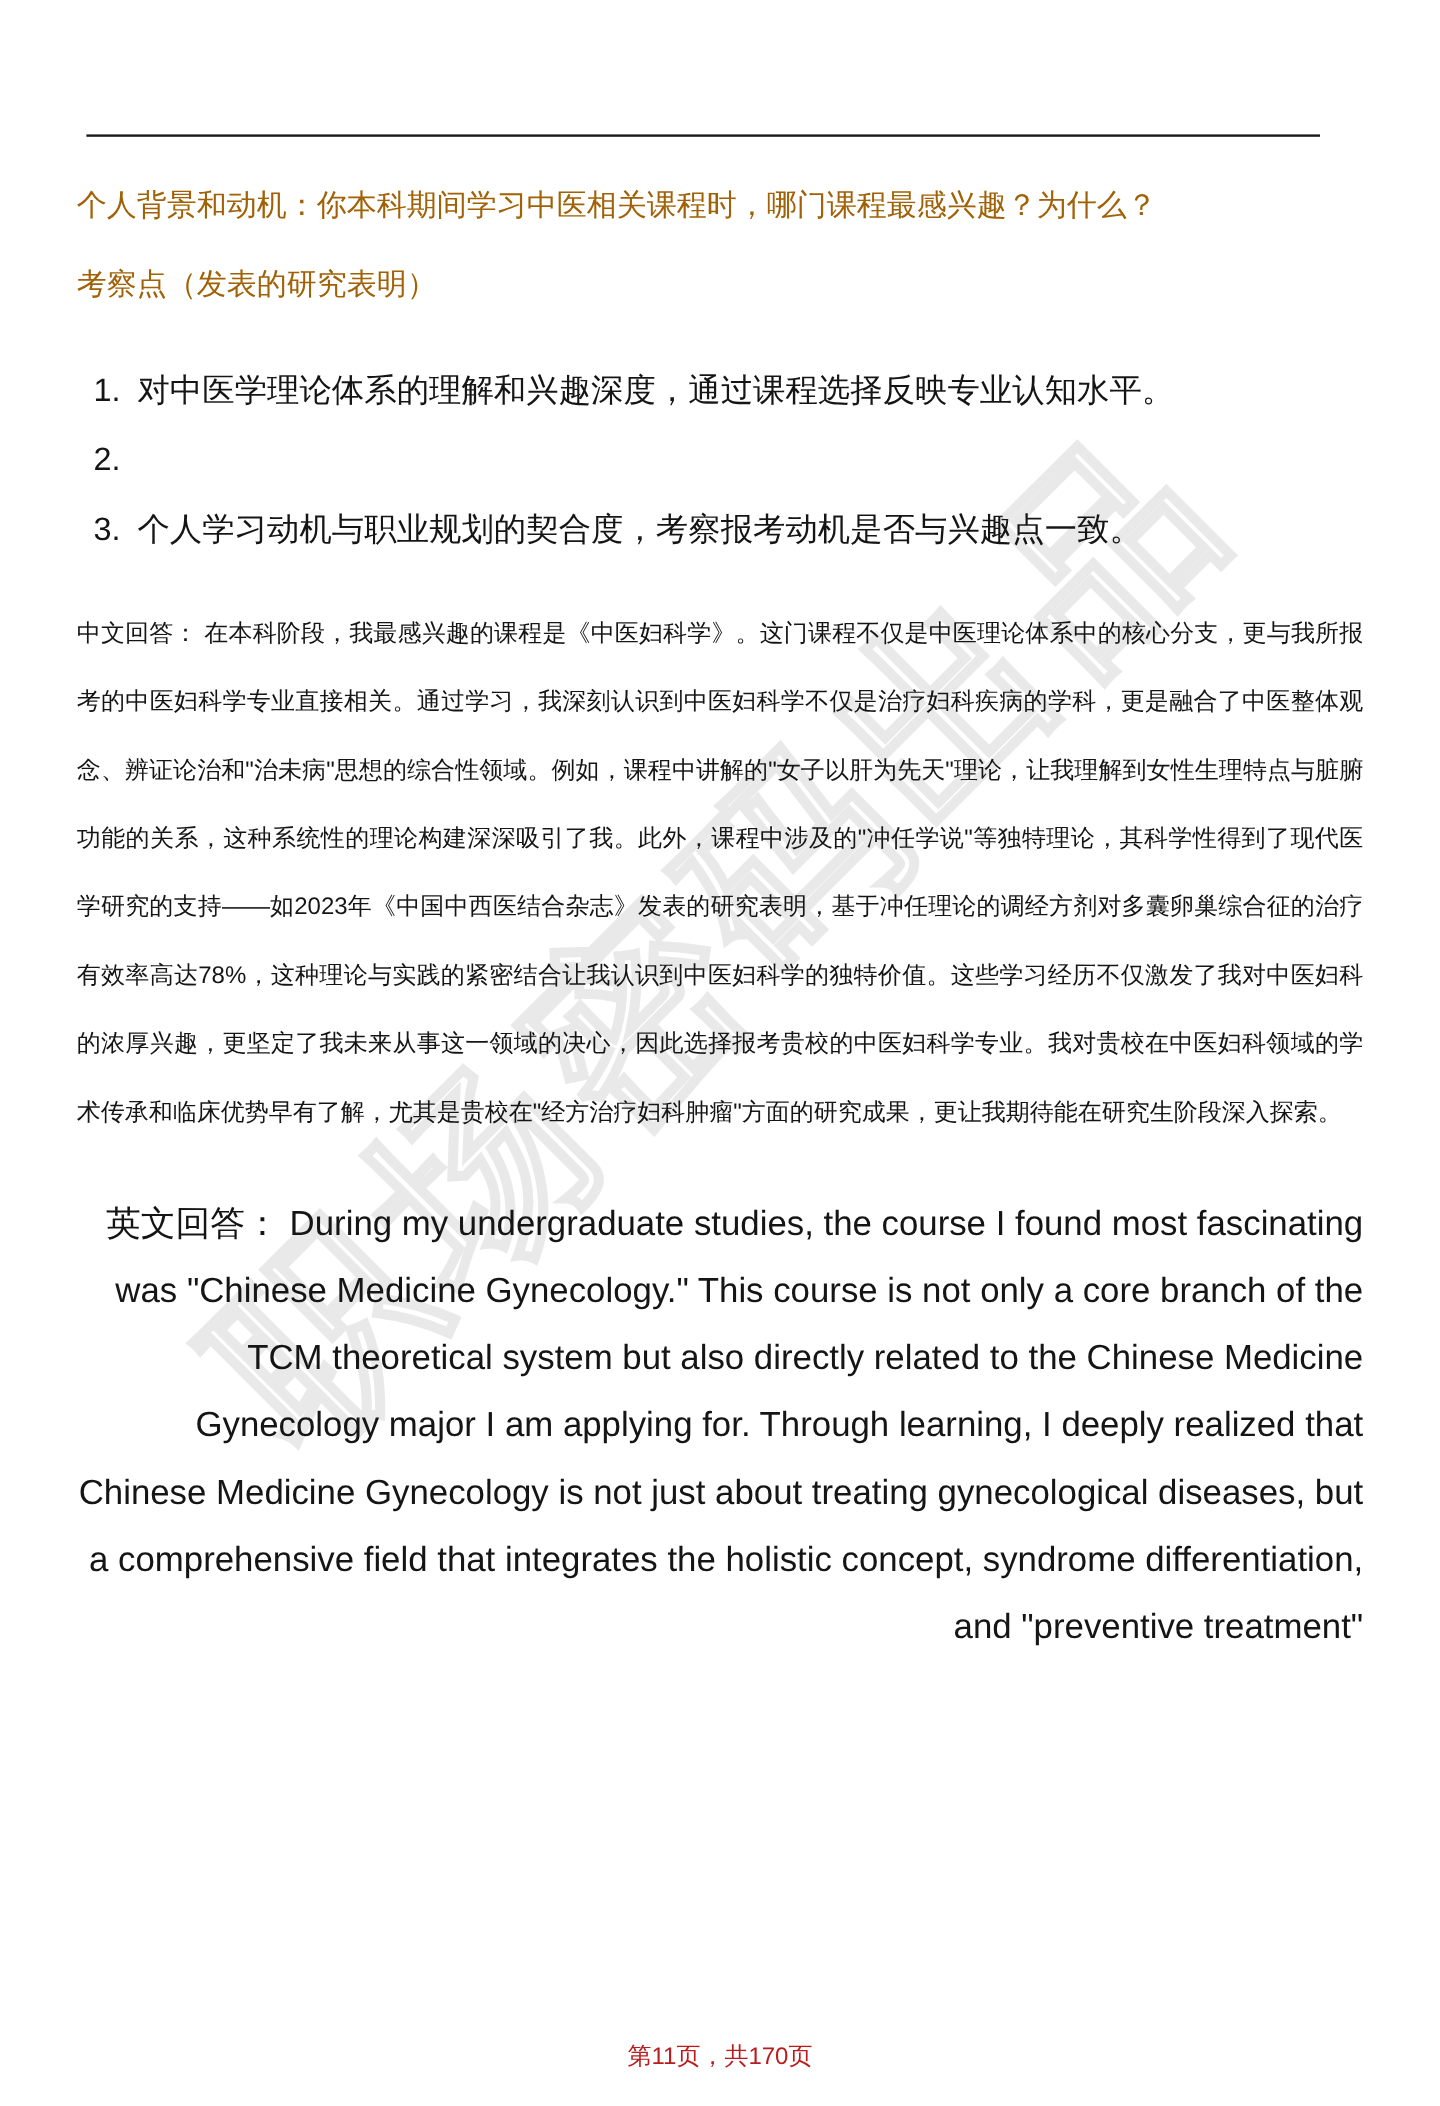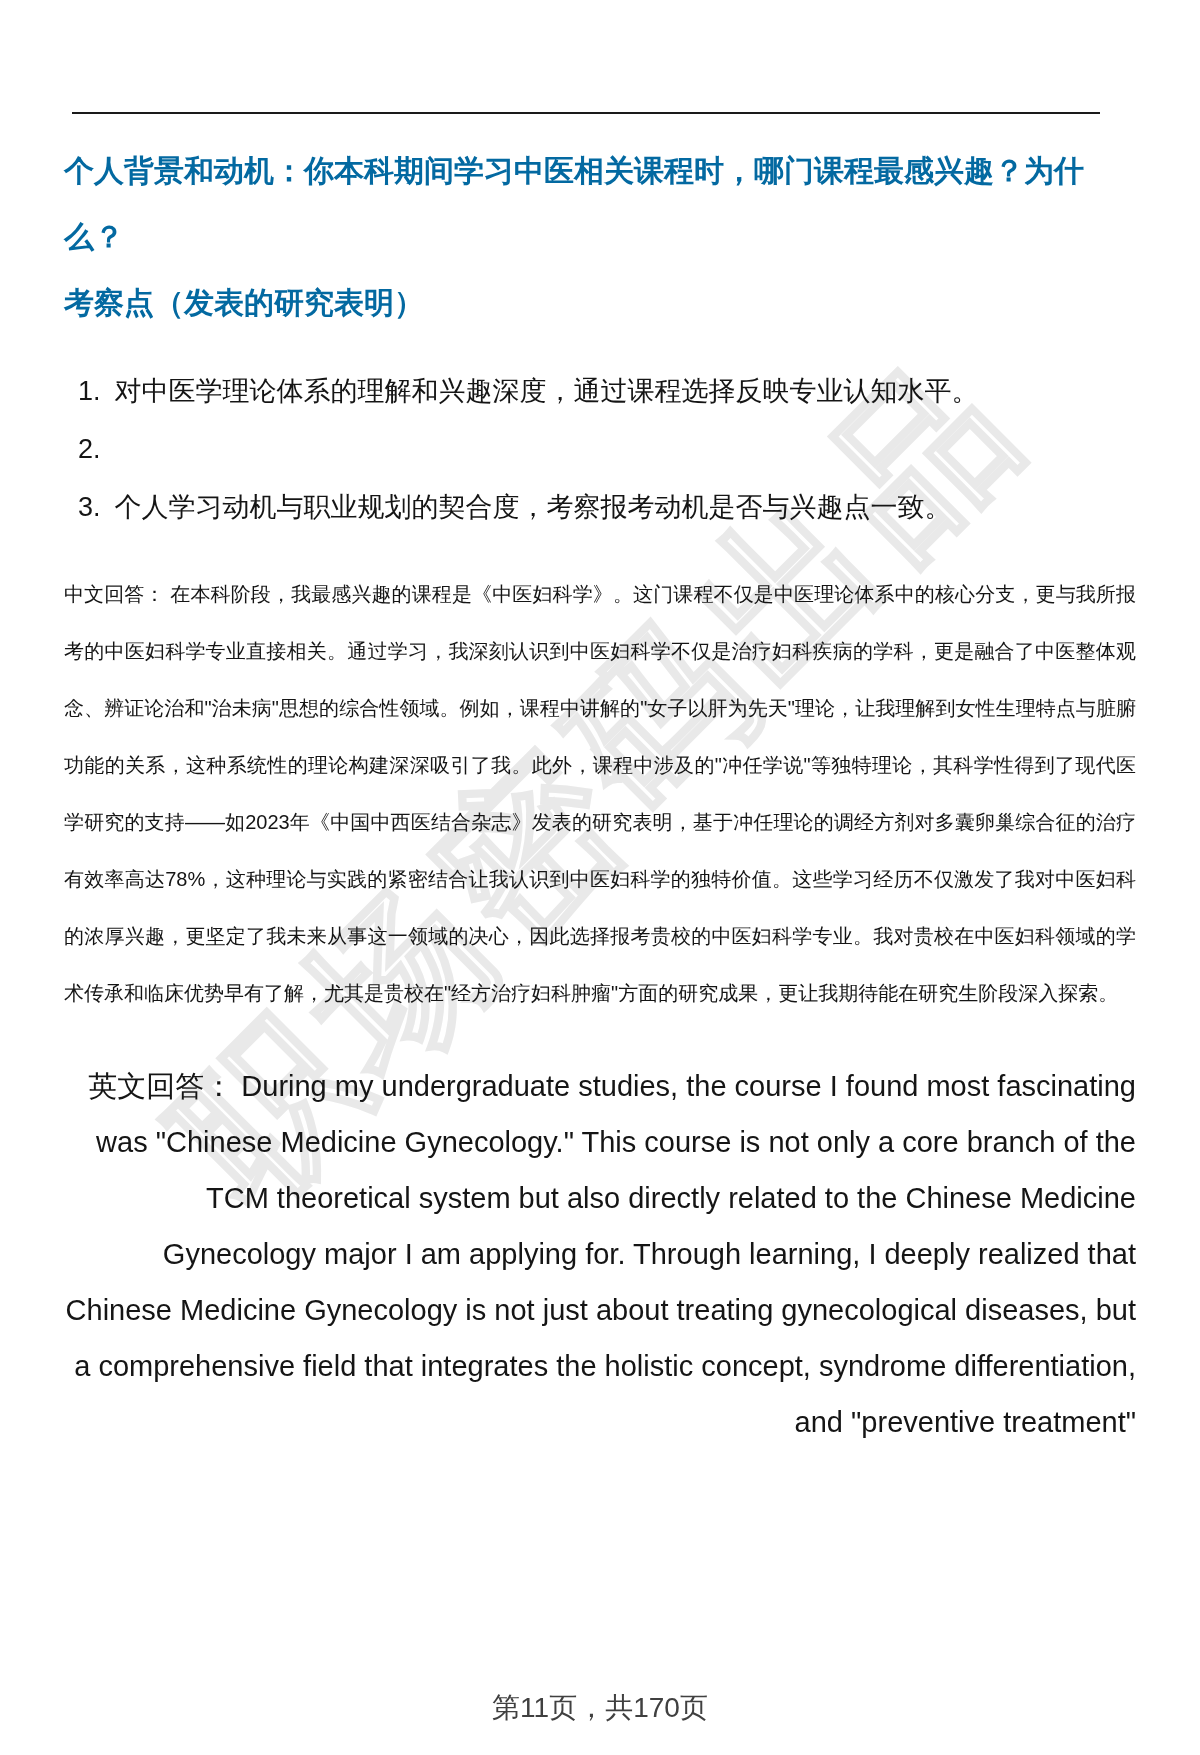--- a/index.html
+++ b/index.html
@@ -38,23 +38,23 @@
   }
   .top-rule {
     margin: 112px 0 0 8px;
     width: 1028px;
     border: none;
     border-top: 2px solid #1a1a1a;
     height: 0;
   }
   .heading {
     margin-top: 24px;
-    color: #0369a1;
-    font-weight: bold;
-    font-size: 30px;
+    color: #a16207;
+    font-weight: normal;
+    font-size: 25px;
     line-height: 66px;
   }
   .points {
     margin-top: 26px;
     font-size: 27px;
     line-height: 58px;
     padding-left: 14px;
   }
   .point-row {
     display: flex;
@@ -75,22 +75,22 @@
     font-size: 29px;
     line-height: 56px;
     text-align: right;
   }
   .footer {
     position: absolute;
     left: 0;
     right: 0;
     bottom: 28px;
     text-align: center;
-    font-size: 28px;
-    color: #404040;
+    font-size: 20px;
+    color: #b91c1c;
     z-index: 1;
   }
 </style>
 </head>
 <body>
 
 <div class="page">
 
   <div class="watermark">职场密码出品</div>
 

